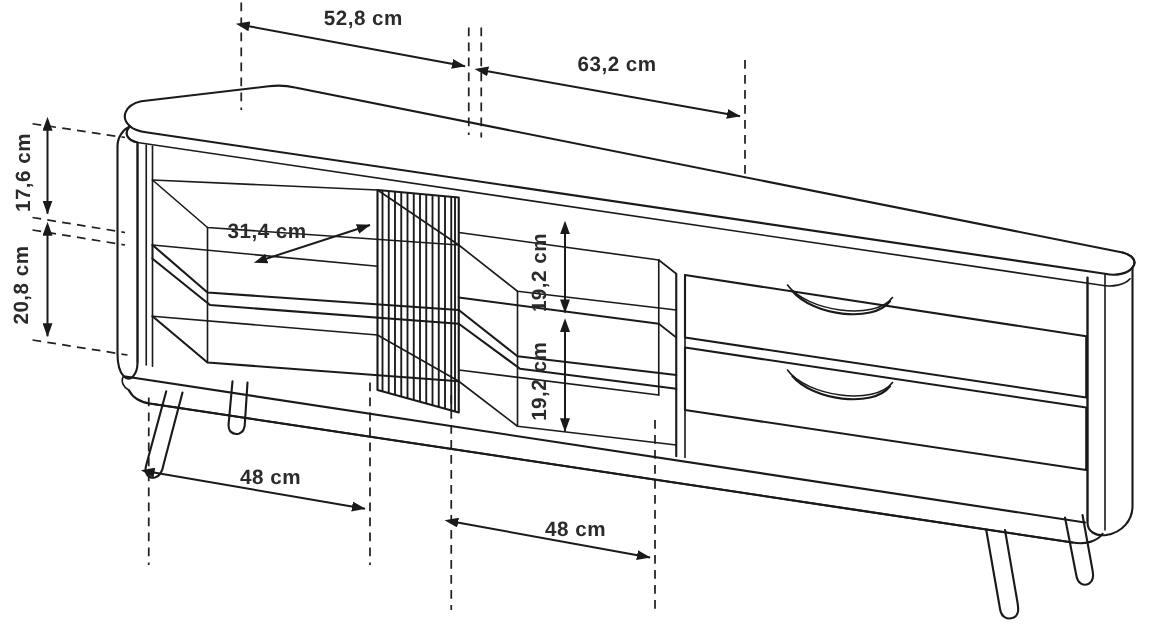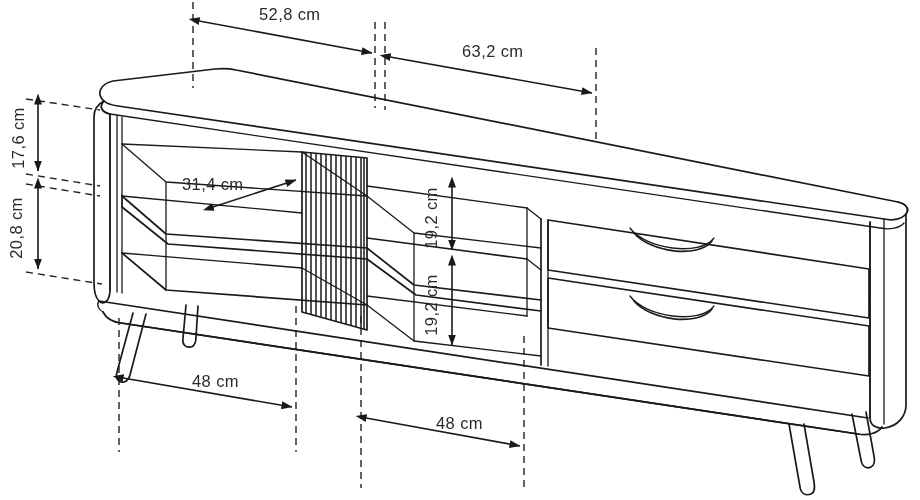--- a/index.html
+++ b/index.html
@@ -12,20 +12,21 @@
     width: 920px;
     height: 500px;
     overflow: hidden;
     font-family: "Liberation Sans", sans-serif;
   }
   #drawing-root {
     position: relative;
     width: 920px;
     height: 364px;
     background: #ffffff;
+    font-weight: bold;
   }
   svg#tech-drawing {
     display: block;
     width: 920px;
     height: 500px;
   }
   .solid {
     fill: none;
     stroke: #1a1a1a;
     stroke-width: 1.7;

